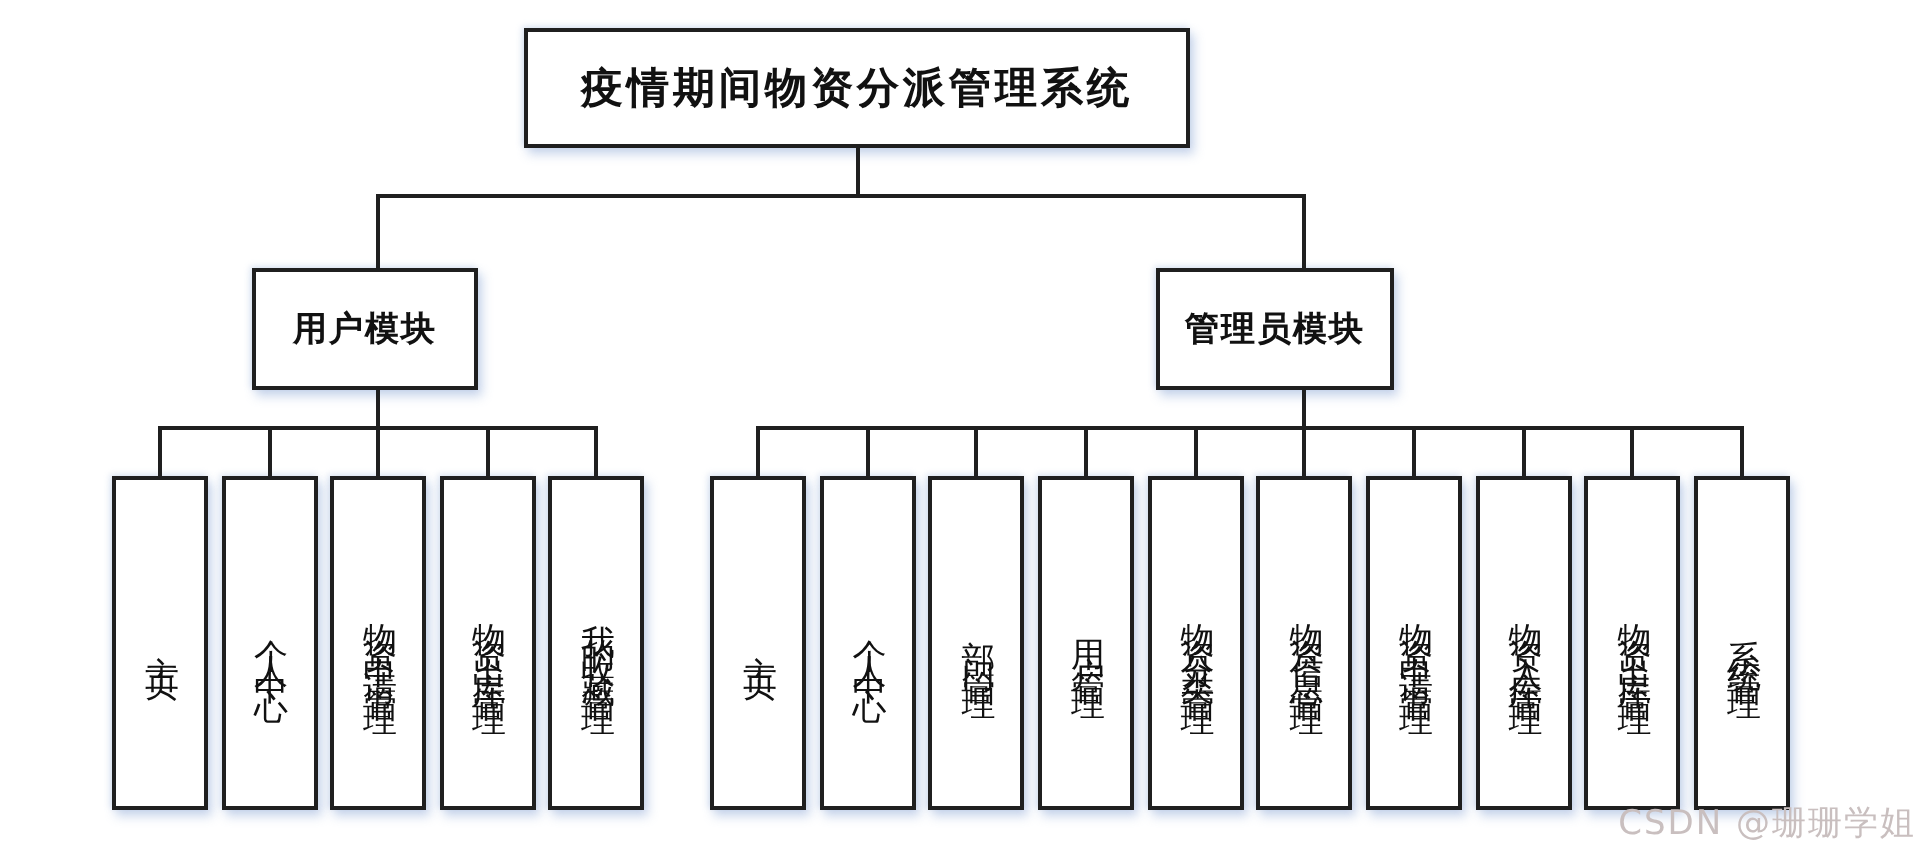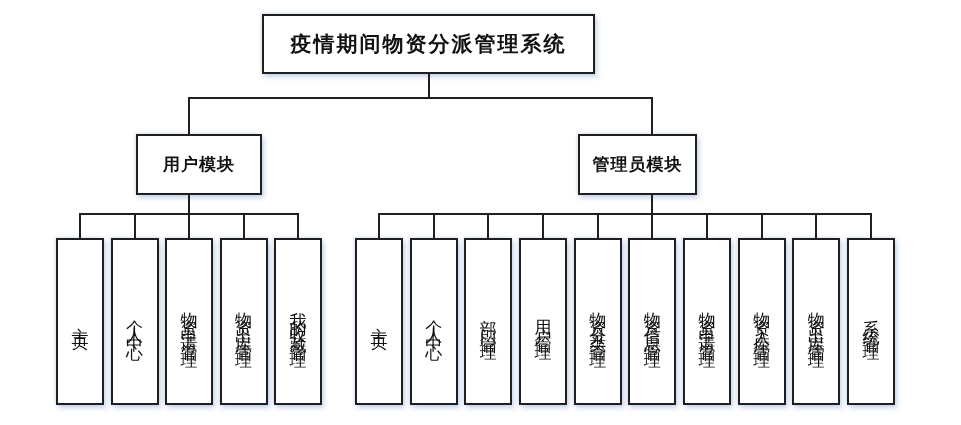--- a/index.html
+++ b/index.html
@@ -34,21 +34,21 @@
     font-family:"DejaVu Sans","Liberation Sans",sans-serif;
     letter-spacing:1px;pointer-events:none;
   }
 </style>
 </head>
 <body>
 
 <div class="canvas">
   <div class="node title-node" style="left:262px;top:14px;width:333px;height:60px;">疫情期间物资分派管理系统</div>
   <div id="nodes">
-      <div class="node module-node" style="left: 136px; top: 134px; width: 126px; height: 61px;">用户模块</div>
+      <div class="node module-node" style="left: 126px; top: 134px; width: 113px; height: 61px;">用户模块</div>
       <div class="node leaf-node" style="left: 56px; top: 238px; width: 48px; height: 167px;">
         <span class="vtext">主页</span>
       </div>
       <div class="node leaf-node" style="left: 110.5px; top: 238px; width: 48px; height: 167px;">
         <span class="vtext">个人中心</span>
       </div>
       <div class="node leaf-node" style="left: 165px; top: 238px; width: 48px; height: 167px;">
         <span class="vtext">物资申请管理</span>
       </div>
       <div class="node leaf-node" style="left: 219.5px; top: 238px; width: 48px; height: 167px;">
@@ -107,13 +107,14 @@
       <div class="line" style="left: 432.7px; top: 213px; width: 2px; height: 25px;"></div>
       <div class="line" style="left: 487.3px; top: 213px; width: 2px; height: 25px;"></div>
       <div class="line" style="left: 542px; top: 213px; width: 2px; height: 25px;"></div>
       <div class="line" style="left: 596.7px; top: 213px; width: 2px; height: 25px;"></div>
       <div class="line" style="left: 651.3px; top: 213px; width: 2px; height: 25px;"></div>
       <div class="line" style="left: 706px; top: 213px; width: 2px; height: 25px;"></div>
       <div class="line" style="left: 760.7px; top: 213px; width: 2px; height: 25px;"></div>
       <div class="line" style="left: 815.3px; top: 213px; width: 2px; height: 25px;"></div>
       <div class="line" style="left: 870px; top: 213px; width: 2px; height: 25px;"></div>
     </div>
+  <div class="watermark">CSDN @珊珊学姐</div>
 </div>
 
 </body></html>

